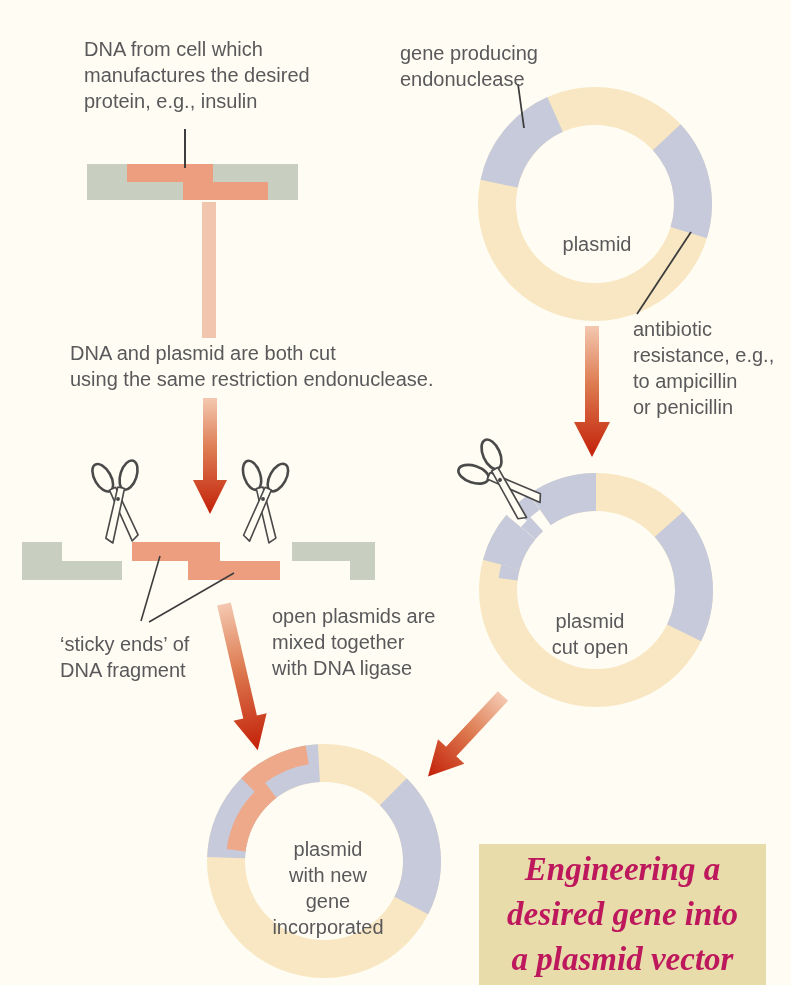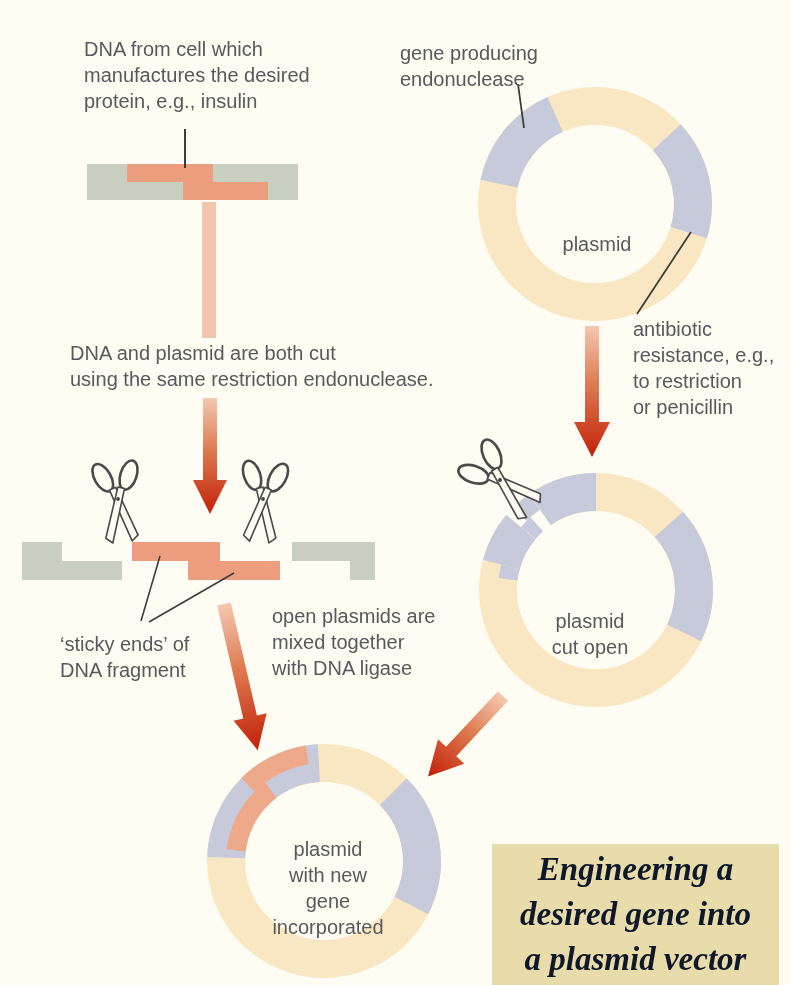--- a/index.html
+++ b/index.html
@@ -1,24 +1,24 @@
 <!DOCTYPE html>
 <html><head>
 <meta charset="utf-8">
 <style>
   html,body{margin:0;padding:0;background:#fffdf3;}
   .canvas{position:relative;width:791px;height:985px;background:#fffdf3;
           font-family:"Liberation Sans",sans-serif;overflow:hidden;padding-left:24px;}
   .art{position:absolute;left:0;top:0;}
   .lbl{position:absolute;color:#59595b;font-size:20px;line-height:26px;white-space:nowrap;}
   .ctr{text-align:center;transform:translateX(-50%);margin-top:40px;}
-  .title-box{position:absolute;left:492px;top:844px;width:287px;height:141px;
+  .title-box{position:absolute;left:479px;top:844px;width:287px;height:141px;
              background:#e8dcab;display:flex;flex-direction:column;justify-content:center;
              text-align:center;font-family:"Liberation Serif",serif;font-style:italic;
-             font-weight:bold;font-size:33px;line-height:45px;color:#0f172a;}
+             font-weight:bold;font-size:33px;line-height:45px;color:#be185d;}
 </style>
 </head>
 <body>
 
 <div class="canvas">
 
   <svg class="art" width="791" height="985" viewBox="0 0 791 985">
     <defs>
       <linearGradient id="arrowGrad" x1="0" y1="0" x2="0" y2="1">
         <stop offset="0" stop-color="#f4c8b0"></stop>
@@ -110,21 +110,21 @@
   <div class="lbl" style="left:400px;top:24px;margin-top:16px;">
     <div>gene producing</div>
     <div>endonuclease</div>
   </div>
 
   <div class="lbl ctr" style="left:597px;top:191px;">plasmid</div>
 
   <div class="lbl" style="left:633px;top:316px;">
     <div>antibiotic</div>
     <div>resistance, e.g.,</div>
-    <div>to restriction</div>
+    <div>to ampicillin</div>
     <div>or penicillin</div>
   </div>
 
   <div class="lbl" style="left:70px;top:340px;">
     <div>DNA and plasmid are both cut</div>
     <div>using the same restriction endonuclease.</div>
   </div>
 
   <div class="lbl" style="left:60px;top:631px;">
     <div>‘sticky ends’ of</div>

